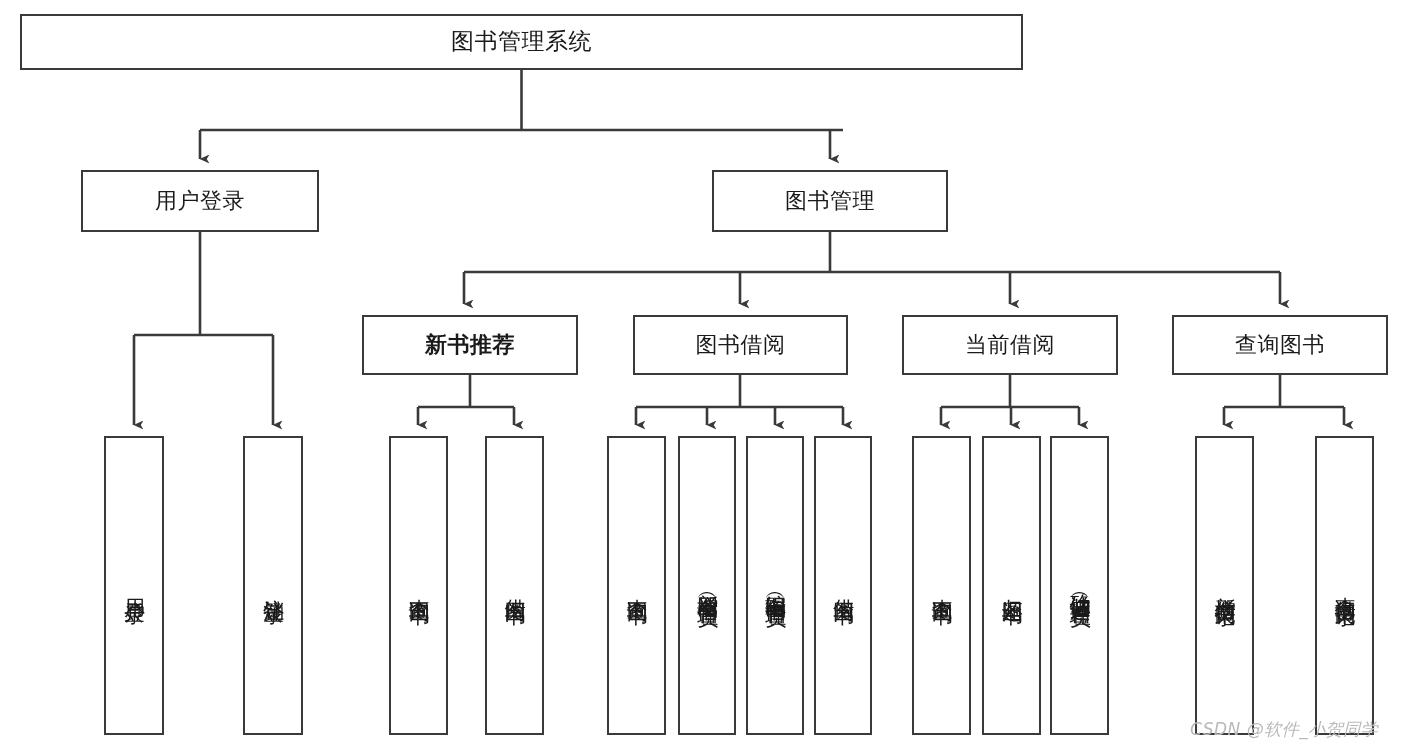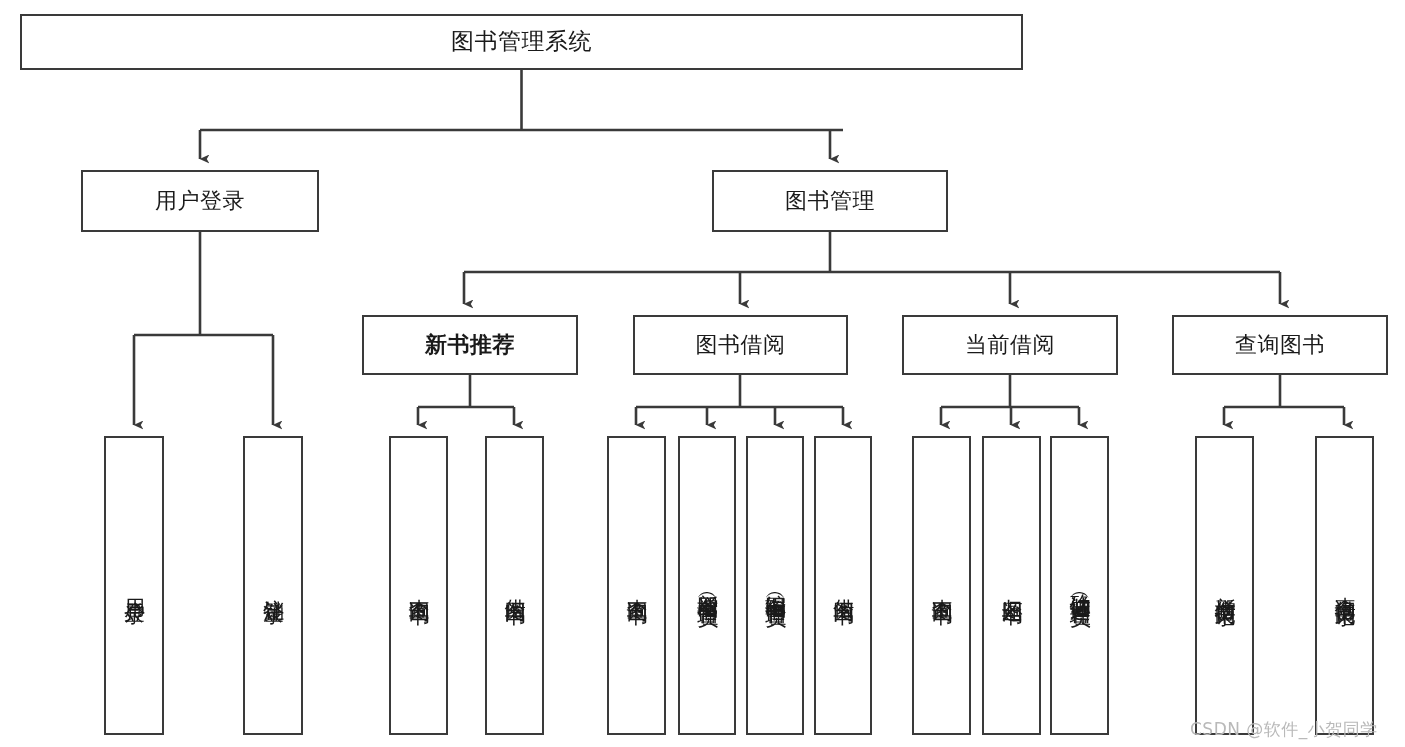--- a/index.html
+++ b/index.html
@@ -191,15 +191,15 @@
   <div class="node-box vertical" style="left: 1050px; top: 436px; width: 59px; height: 299px;">
     <span class="node-label">确认归还（管理员）</span>
   </div>
   <div class="node-box vertical" style="left: 1195px; top: 436px; width: 59px; height: 299px;">
     <span class="node-label">新增借阅记录</span>
   </div>
   <div class="node-box vertical" style="left: 1315px; top: 436px; width: 59px; height: 299px;">
     <span class="node-label">查询借阅记录</span>
   </div>
 
-  <div class="watermark" style="left: 1190px; top: 718px;">CSDN @软件_小贺同学</div>
+  <div class="watermark" style="left: 1190px; top: 718px; font-style: italic;">CSDN @软件_小贺同学</div>
 
 </div>
 
 </body></html>

